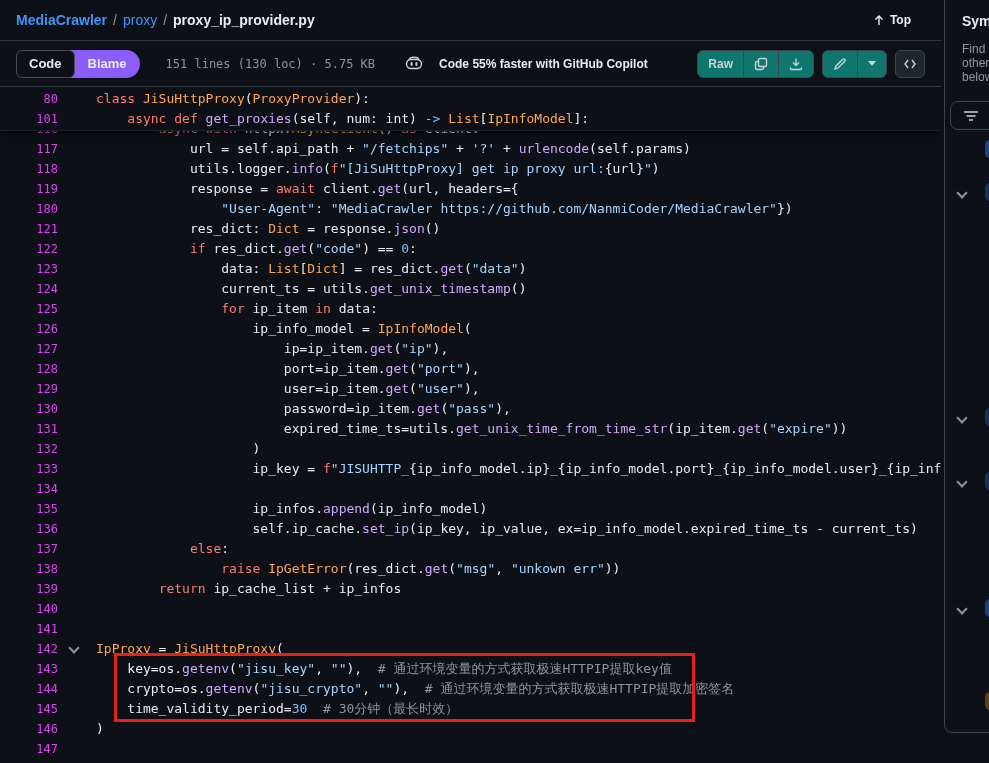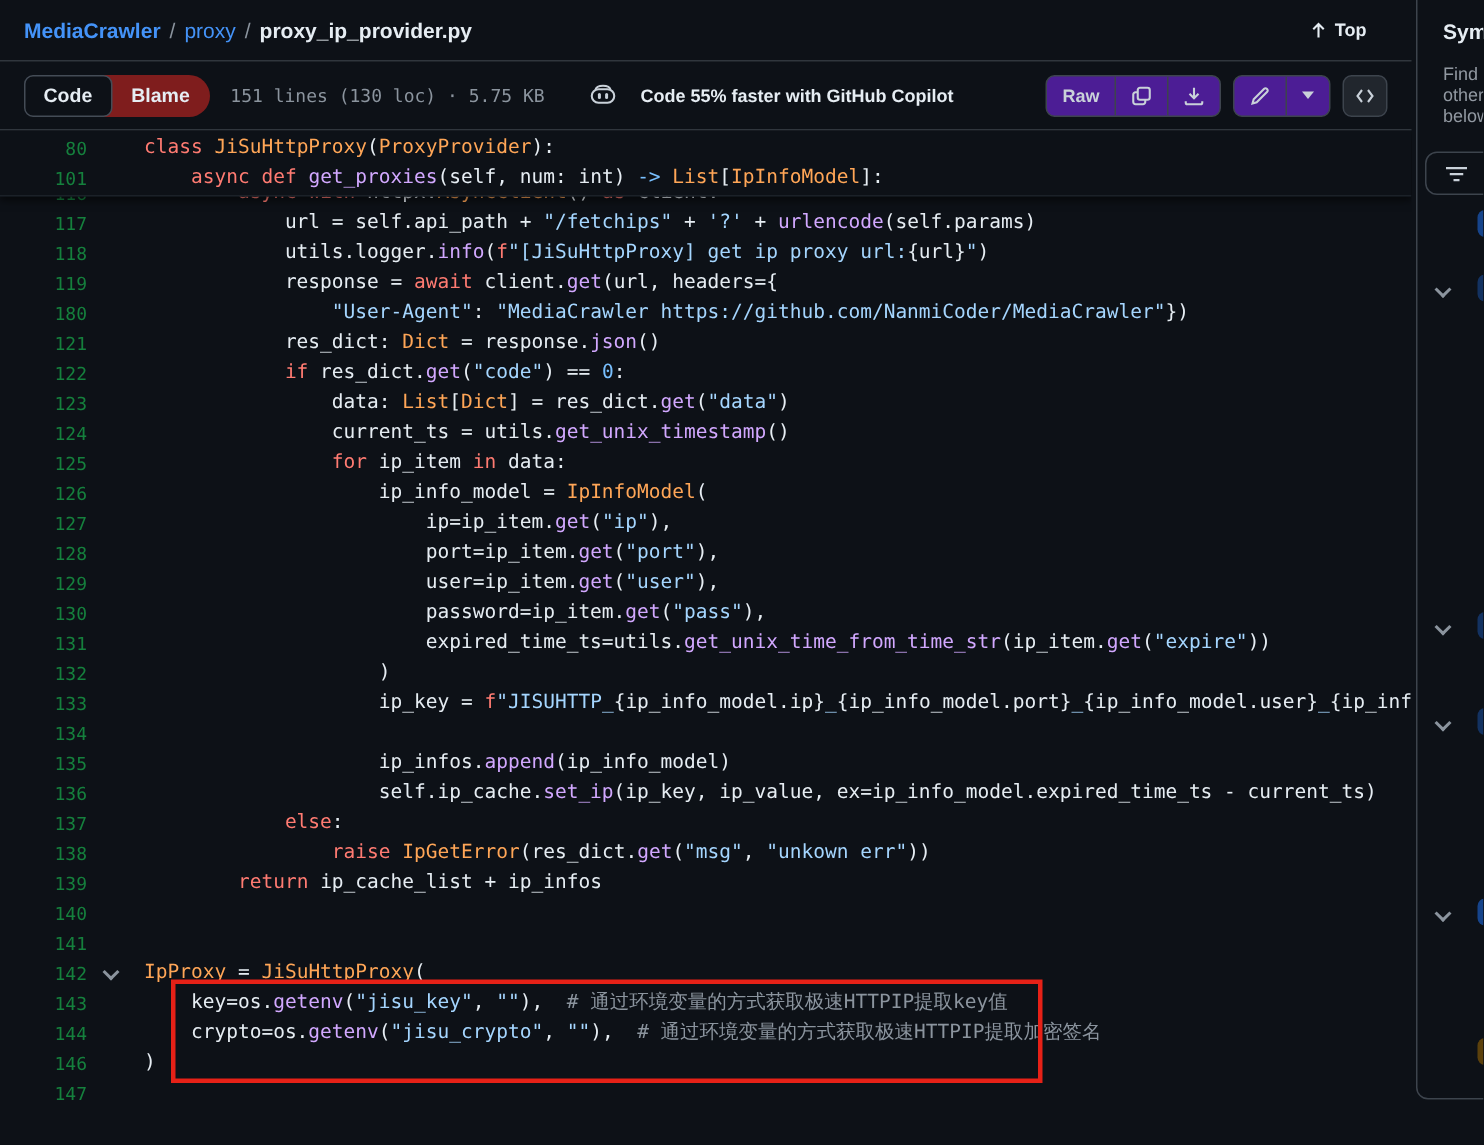--- a/index.html
+++ b/index.html
@@ -16,46 +16,46 @@
   .crumb-link.bold { font-weight:700; }
   .crumb-sep { color:#8b949e; }
   .crumb-file { color:#e6edf3; font-weight:700; }
   .top-link { margin-left:auto; margin-right:14px; display:flex; align-items:center; gap:5px;
     font-size:12px; font-weight:700; color:#e6edf3; cursor:pointer; }
   .top-link svg { stroke:#e6edf3; }
 
   
   .toolbar { height:46px; flex:none; display:flex; align-items:center;
     padding:0 16px 0 16px; border-bottom:1px solid #30363d; }
-  .seg { display:flex; align-items:center; background:#7f1d1d; border-radius:14px; padding:0; }
+  .seg { display:flex; align-items:center; background:#8b5cf6; border-radius:14px; padding:0; }
   .seg-btn { height:28px; padding:0 12px; display:flex; align-items:center; font-size:13px;
     font-weight:700; color:#e6edf3; border-radius:6px; cursor:pointer; border:1px solid transparent; }
   .seg-btn.active { background:#0d1117; border:1px solid #444c56; }
-  .file-info { margin-left:14px; font-size:12px; color:#8b949e;
+  .file-info { margin-left:26px; font-size:12px; color:#8b949e;
     font-family:"DejaVu Sans Mono","Liberation Mono",monospace; }
   .copilot { margin-left:30px; display:flex; align-items:center; gap:16px; font-size:12px;
     font-weight:700; color:#e6edf3; cursor:pointer; }
   .btn-cluster { margin-left:auto; display:flex; align-items:center; gap:8px; }
   .btn-group { display:flex; align-items:stretch; border:1px solid #3d444d; border-radius:6px;
-    background:#4c1d95; height:28px; overflow:hidden; }
+    background:#0f766e; height:28px; overflow:hidden; }
   .btn-seg { display:flex; align-items:center; justify-content:center; padding:0 10px;
     font-size:12px; font-weight:700; color:#c9d1d9; cursor:pointer; }
   .btn-seg + .btn-seg { border-left:1px solid #3d444d; }
   .btn-square { width:30px; height:28px; border:1px solid #3d444d; border-radius:6px;
     background:#21262d; display:flex; align-items:center; justify-content:center; cursor:pointer; }
   .icon-svg { stroke:#c9d1d9; fill:none; stroke-width:1.4; }
   .caret { width:0; height:0; border-left:4px solid transparent; border-right:4px solid transparent;
     border-top:5px solid #c9d1d9; }
 
   
   .code-wrap { position:relative; flex:1; overflow:hidden;
     font-family:"DejaVu Sans Mono","Liberation Mono",monospace; font-size:13px; }
   .rows { padding-top:32px; }
   .crow { height:20px; line-height:20px; white-space:pre; display:flex; overflow:hidden; }
-  .ln { flex:none; width:58px; text-align:right; color:#15803d; font-size:12px; cursor:pointer; }
+  .ln { flex:none; width:58px; text-align:right; color:#d946ef; font-size:12px; cursor:pointer; }
   .gut { flex:none; width:38px; position:relative; }
   .codetext { flex:none; white-space:pre; }
   .sticky { position:absolute; top:0; left:0; right:0; height:44px; background:#0d1117; z-index:3;
     box-shadow:0 3px 5px rgba(0,0,0,0.5); padding-top:2px; border-bottom:1px solid #1b2128; }
   .chev-btn { position:absolute; left:12px; top:5px; width:8px; height:8px; cursor:pointer;
     border-left:2px solid #8b949e; border-bottom:2px solid #8b949e; transform:rotate(-45deg); }
   .tok-w { color:#e6edf3; } .tok-k { color:#ff7b72; } .tok-s { color:#a5d6ff; }
   .tok-n { color:#79c0ff; } .tok-f { color:#d2a8ff; } .tok-t { color:#ffa657; }
   .tok-c { color:#8b949e; }
   .red-box { position:absolute; left:114px; top:566px; width:581px; height:69px;
@@ -169,20 +169,21 @@
           <div class="crow"><span class="ln">135</span><span class="gut"></span><span class="codetext"><span class="tok-w">                    ip_infos.</span><span class="tok-f">append</span><span class="tok-w">(ip_info_model)</span></span></div>
           <div class="crow"><span class="ln">136</span><span class="gut"></span><span class="codetext"><span class="tok-w">                    self.ip_cache.</span><span class="tok-f">set_ip</span><span class="tok-w">(ip_key, ip_value, ex=ip_info_model.expired_time_ts - current_ts)</span></span></div>
           <div class="crow"><span class="ln">137</span><span class="gut"></span><span class="codetext"><span class="tok-w">            </span><span class="tok-k">else</span><span class="tok-w">:</span></span></div>
           <div class="crow"><span class="ln">138</span><span class="gut"></span><span class="codetext"><span class="tok-w">                </span><span class="tok-k">raise</span><span class="tok-w"> </span><span class="tok-t">IpGetError</span><span class="tok-w">(res_dict.</span><span class="tok-f">get</span><span class="tok-w">(</span><span class="tok-s">"msg"</span><span class="tok-w">, </span><span class="tok-s">"unkown err"</span><span class="tok-w">))</span></span></div>
           <div class="crow"><span class="ln">139</span><span class="gut"></span><span class="codetext"><span class="tok-w">        </span><span class="tok-k">return</span><span class="tok-w"> ip_cache_list + ip_infos</span></span></div>
           <div class="crow"><span class="ln">140</span><span class="gut"></span><span class="codetext"></span></div>
           <div class="crow"><span class="ln">141</span><span class="gut"></span><span class="codetext"></span></div>
           <div class="crow"><span class="ln">142</span><span class="gut"><span class="chev-btn"></span></span><span class="codetext"><span class="tok-t">IpProxy</span><span class="tok-w"> = </span><span class="tok-t">JiSuHttpProxy</span><span class="tok-w">(</span></span></div>
           <div class="crow"><span class="ln">143</span><span class="gut"></span><span class="codetext"><span class="tok-w">    key=os.</span><span class="tok-f">getenv</span><span class="tok-w">(</span><span class="tok-s">"jisu_key"</span><span class="tok-w">, </span><span class="tok-s">""</span><span class="tok-w">),  </span><span class="tok-c"># 通过环境变量的方式获取极速HTTPIP提取key值</span></span></div>
           <div class="crow"><span class="ln">144</span><span class="gut"></span><span class="codetext"><span class="tok-w">    crypto=os.</span><span class="tok-f">getenv</span><span class="tok-w">(</span><span class="tok-s">"jisu_crypto"</span><span class="tok-w">, </span><span class="tok-s">""</span><span class="tok-w">),  </span><span class="tok-c"># 通过环境变量的方式获取极速HTTPIP提取加密签名</span></span></div>
+          <div class="crow"><span class="ln">145</span><span class="gut"></span><span class="codetext"><span class="tok-w">    time_validity_period=</span><span class="tok-n">30</span><span class="tok-w">  </span><span class="tok-c"># 30分钟（最长时效）</span></span></div>
           <div class="crow"><span class="ln">146</span><span class="gut"></span><span class="codetext"><span class="tok-w">)</span></span></div>
           <div class="crow"><span class="ln">147</span><span class="gut"></span><span class="codetext"></span></div>
         </div>
       <div class="sticky" id="sticky-rows">
           <div class="crow"><span class="ln">80</span><span class="gut"></span><span class="codetext"><span class="tok-k">class </span><span class="tok-t">JiSuHttpProxy</span><span class="tok-w">(</span><span class="tok-t">ProxyProvider</span><span class="tok-w">):</span></span></div>
           <div class="crow"><span class="ln">101</span><span class="gut"></span><span class="codetext"><span class="tok-w">    </span><span class="tok-k">async </span><span class="tok-k">def </span><span class="tok-f">get_proxies</span><span class="tok-w">(self, num: int) </span><span class="tok-n">-&gt;</span><span class="tok-w"> </span><span class="tok-t">List</span><span class="tok-w">[</span><span class="tok-t">IpInfoModel</span><span class="tok-w">]:</span></span></div>
         </div>
       <div class="red-box" id="red-box" style="border-color: rgb(230, 33, 23);"></div>
     </div>
   </div>

